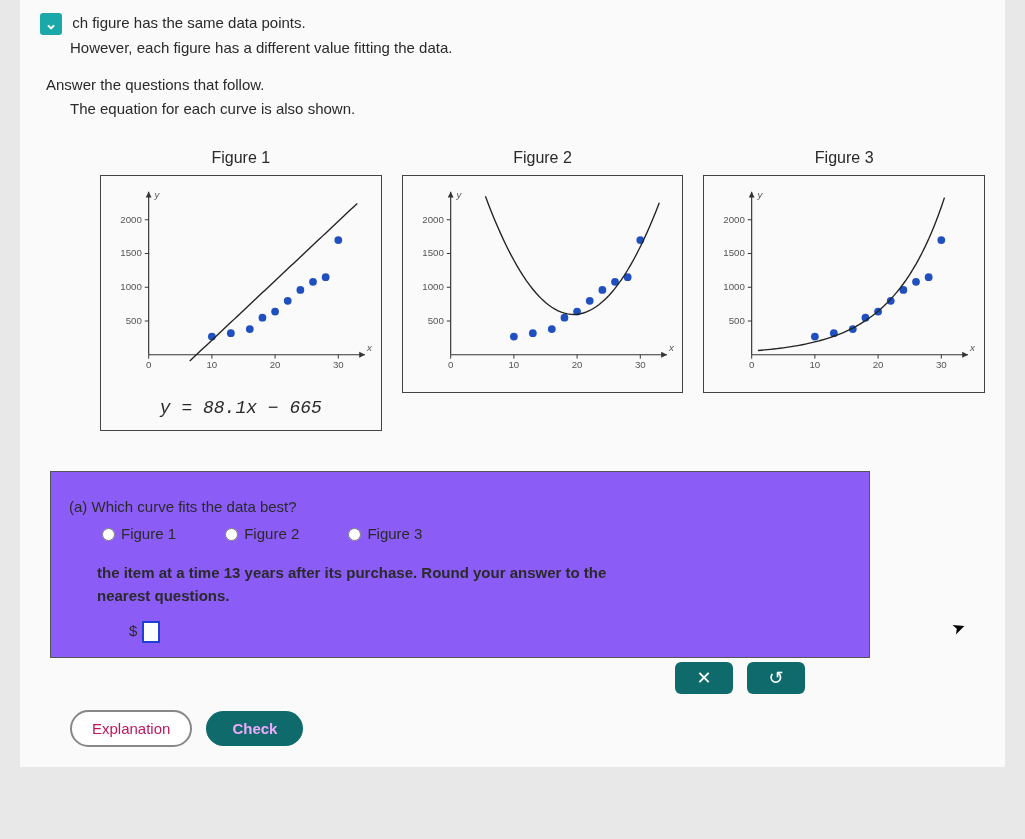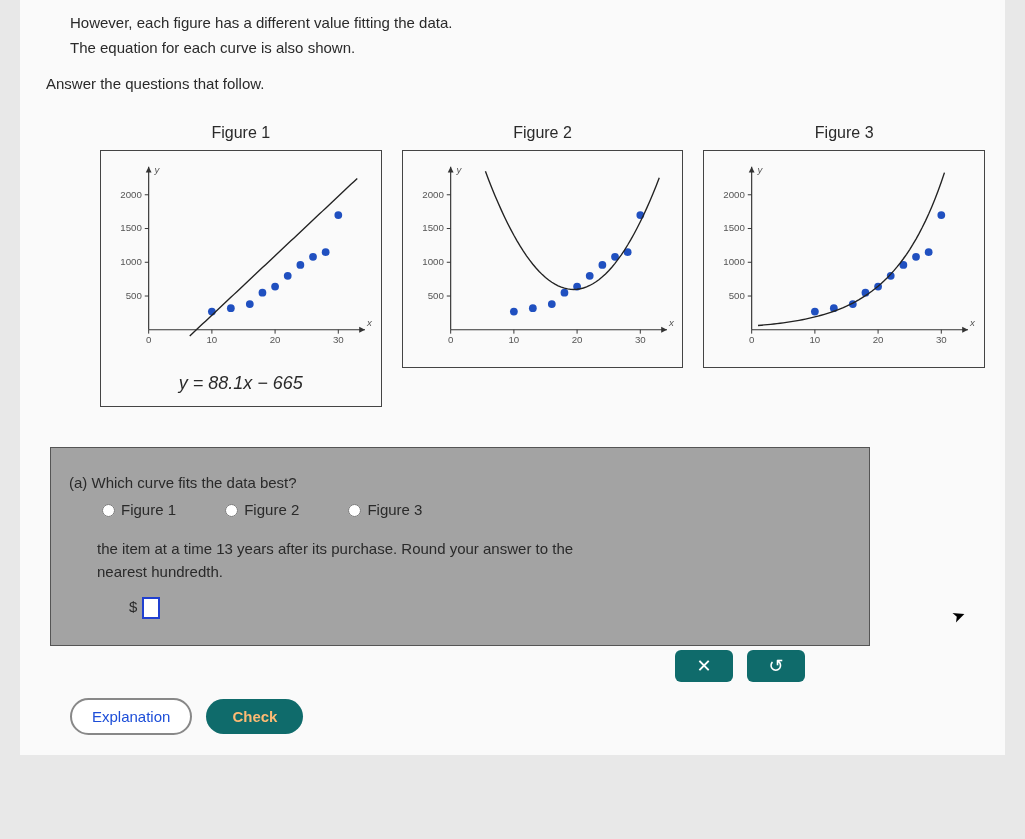--- a/index.html
+++ b/index.html
@@ -45,40 +45,40 @@
   .figure-col { width: 290px; }
   .figure-title { text-align: center; font-size: 16px; margin-bottom: 8px; }
   .figure-box {
     border: 1px solid #444;
     background: #fafafa;
     padding: 6px 4px 6px 4px;
   }
   .chart { width: 100%; height: 200px; }
   .equation {
     text-align: center;
-    font-family: Liberation Sans, sans-serif;
+    font-family: Liberation Mono, monospace;
     font-size: 18px;
     font-style: italic;
     padding: 12px 0 6px 0;
   }
   .equation sup { font-size: 12px; font-style: italic; }
   .questions-box {
     border: 1px solid #555;
     margin-top: 40px;
     margin-left: 10px;
     width: 820px;
-    padding: 18px 18px 26px 18px;
+    padding: 18px 18px 14px 18px;
     font-size: 15px;
-    background: #a3a3a3;
+    background: #8b5cf6;
   }
   .q-row { margin: 8px 0; }
   .radios { margin: 10px 0 18px 28px; }
   .radio-item { display: inline-flex; align-items: center; margin-right: 40px; }
   .radio-item input { margin-right: 6px; }
-  .part-b-text { margin-left: 28px; line-height: 1.5; }
+  .part-b-text { margin-left: 28px; line-height: 1.5; font-weight: bold; }
   .answer-input-row { margin: 14px 0 0 60px; }
   .answer-box {
     display: inline-block;
     width: 18px; height: 22px;
     border: 2px solid #2040d0;
     vertical-align: middle;
     background: #fff;
   }
   .btn-row {
     display: flex;
@@ -105,25 +105,25 @@
     gap: 14px;
     margin: 16px 0 0 30px;
   }
   .explanation-btn {
     background: #fff;
     border: 2px solid #888;
     border-radius: 20px;
     padding: 8px 20px;
     font-size: 15px;
     cursor: pointer;
-    color: #1d4ed8;
+    color: #be185d;
   }
   .check-btn {
     background: #0f6b6b;
-    color: #fdba74;
+    color: #f0abfc;
     border: none;
     border-radius: 20px;
     padding: 9px 26px;
     font-size: 15px;
     font-weight: bold;
     cursor: pointer;
   }
   .cursor-arrow {
     position: absolute;
     right: 40px;
@@ -132,23 +132,27 @@
     color: #000;
     transform: rotate(-20deg);
   }
   svg text { font-family: Arial; font-size: 10px; fill: #555; }
 </style>
 </head>
 <body>
 
 <div class="page">
   <div class="intro-text">
+    <div class="intro-line">
+      <span class="chevron-badge">⌄</span>
+      <span>ch figure has the same data points.</span>
+    </div>
     <div class="intro-line" style="margin-left:30px">However, each figure has a different value fitting the data.</div>
+    <div class="intro-line" style="margin-top:14px;margin-left:6px">Answer the questions that follow.</div>
     <div class="intro-line" style="margin-left:30px">The equation for each curve is also shown.</div>
-    <div class="intro-line" style="margin-top:14px;margin-left:6px">Answer the questions that follow.</div>
   </div>
 
   <div class="figures-row">
 
     <div class="figure-col">
       <div class="figure-title">Figure 1</div>
       <div class="figure-box">
         <svg class="chart" viewBox="0 0 280 200">
           <g id="chart1">
               <line x1="45" y1="175" x2="268" y2="175" stroke="#333" stroke-width="1.2"></line>
@@ -287,21 +291,21 @@
       <label class="radio-item">
         <input type="radio" name="qa" style="">
         <span>Figure 2</span>
       </label>
       <label class="radio-item">
         <input type="radio" name="qa" style="">
         <span>Figure 3</span>
       </label>
     </div>
     <div class="part-b-text">the item at a time 13 years after its purchase. Round your answer to the</div>
-    <div class="part-b-text">nearest hundredth.</div>
+    <div class="part-b-text">nearest questions.</div>
     <div class="answer-input-row">
       <span>$</span>
       <span class="answer-box"></span>
     </div>
   </div>
 
   <div class="btn-row">
     <button class="icon-btn">
       <span>✕</span>
     </button>

